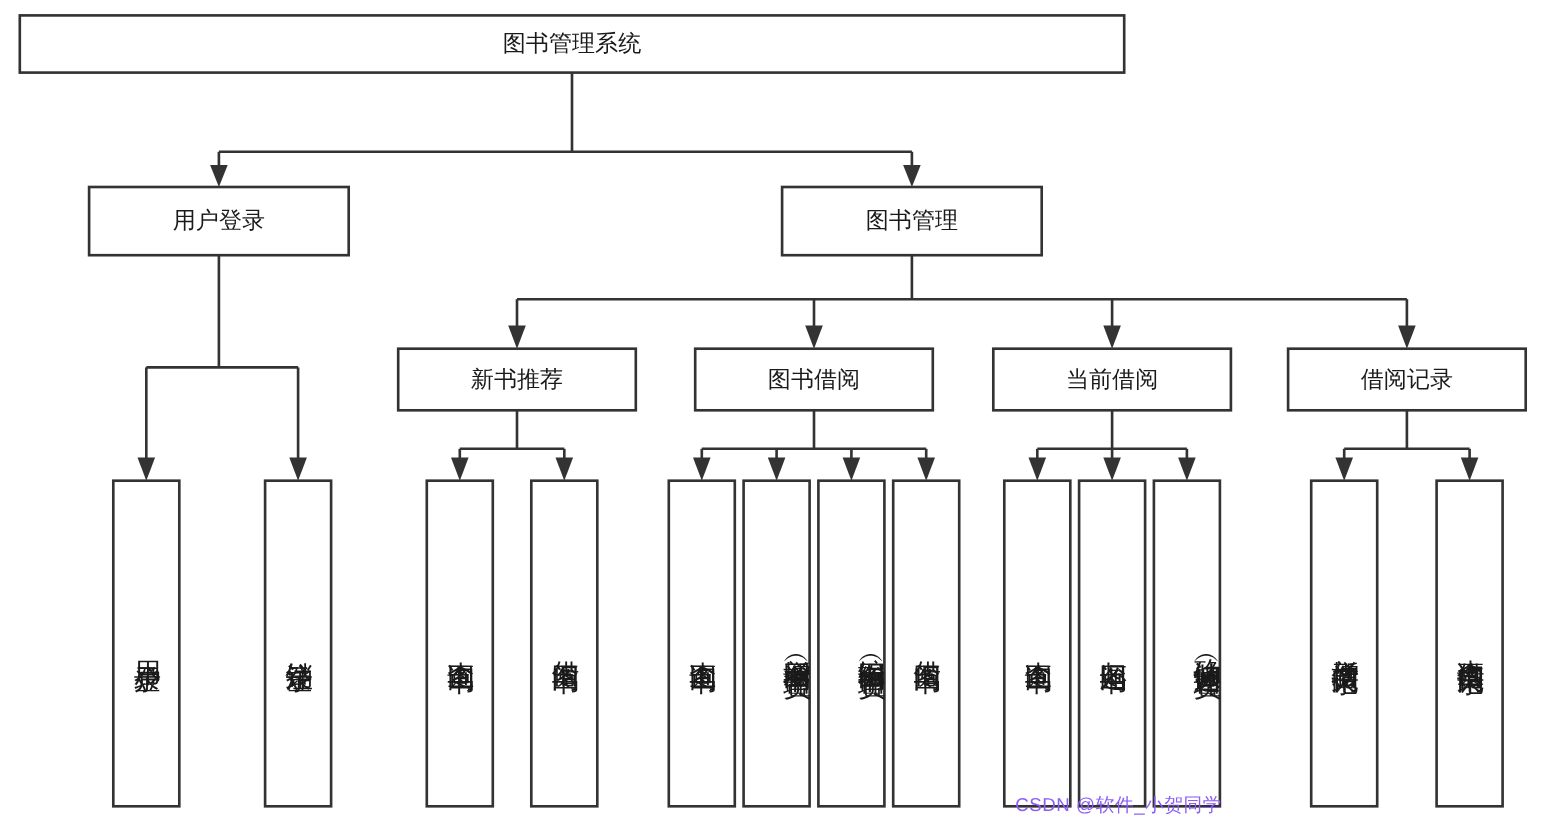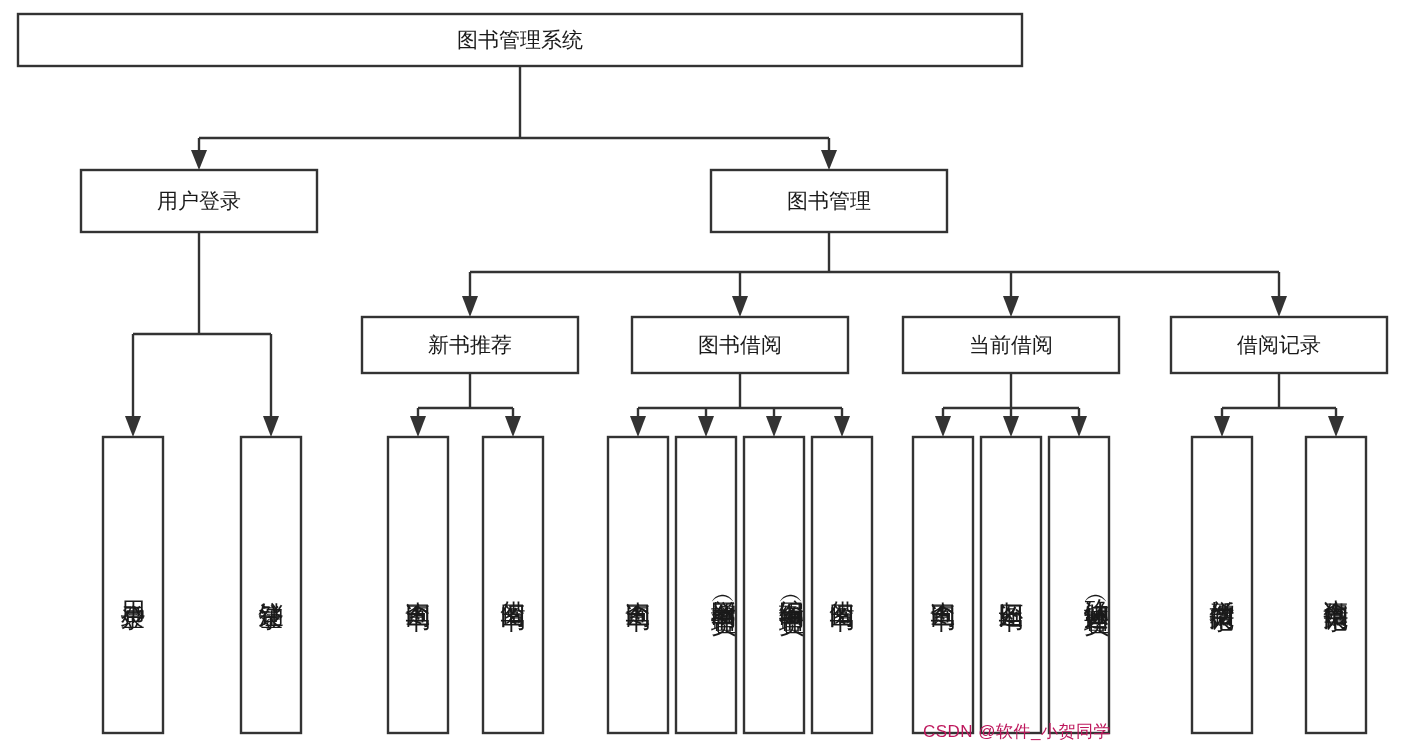--- a/index.html
+++ b/index.html
@@ -60,21 +60,21 @@
     white-space: nowrap;
     text-align: center;
     pointer-events: none;
   }
   .watermark {
     position: absolute;
     right: 8px;
     bottom: 4px;
     font-family: "Liberation Sans", "DejaVu Sans", sans-serif;
     font-size: 17px;
-    color: #be185d;
+    color: #8b5cf6;
     letter-spacing: 0.5px;
     white-space: nowrap;
   }
 </style>
 </head>
 <body>
 
 <div id="diagram-root">
 
   <svg class="diagram-canvas" viewBox="0 0 1405 747" xmlns="http://www.w3.org/2000/svg">

